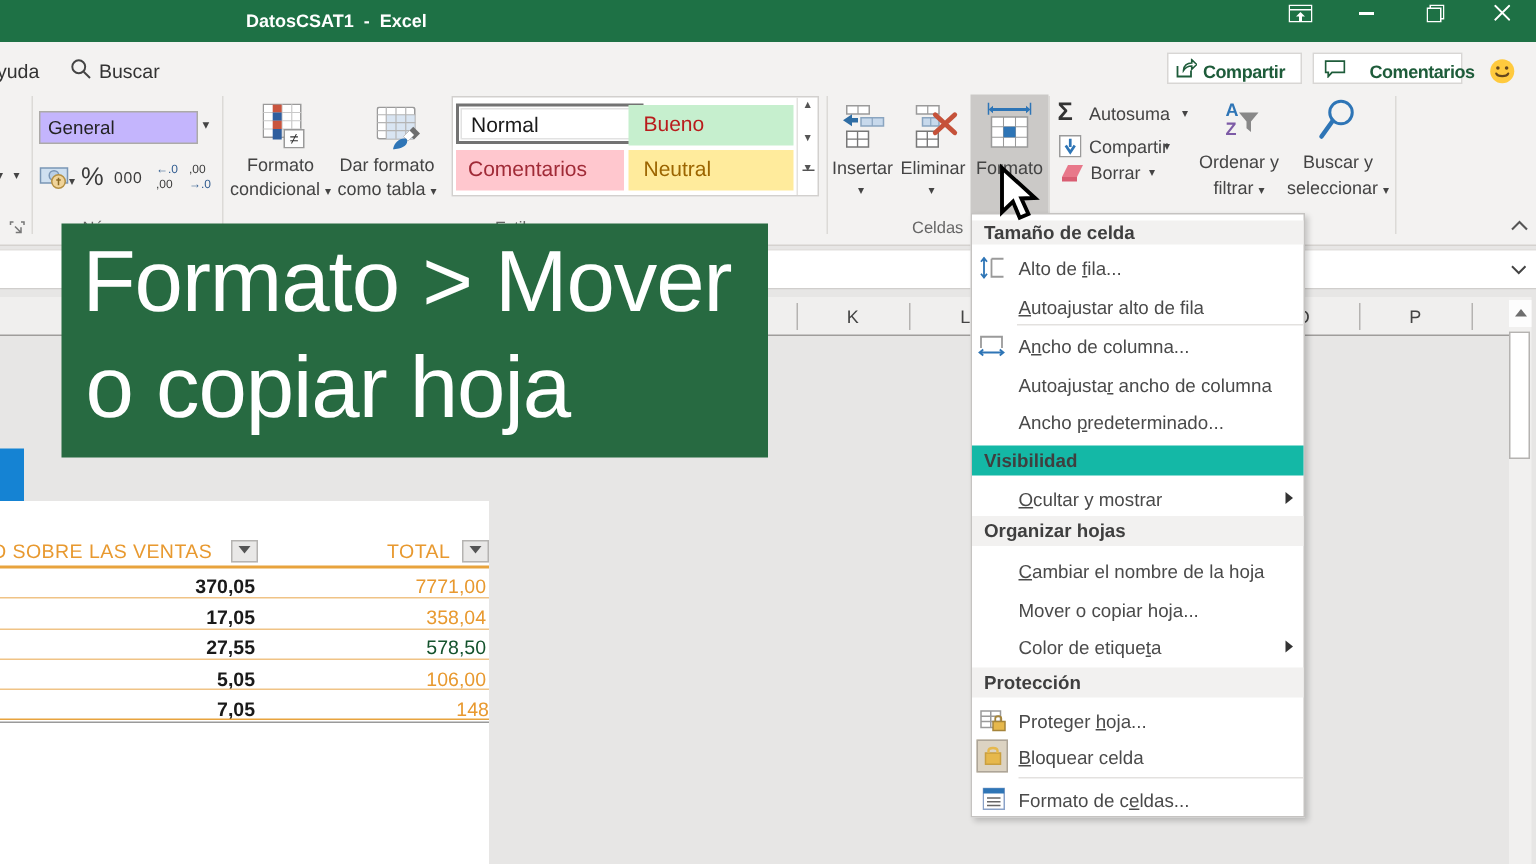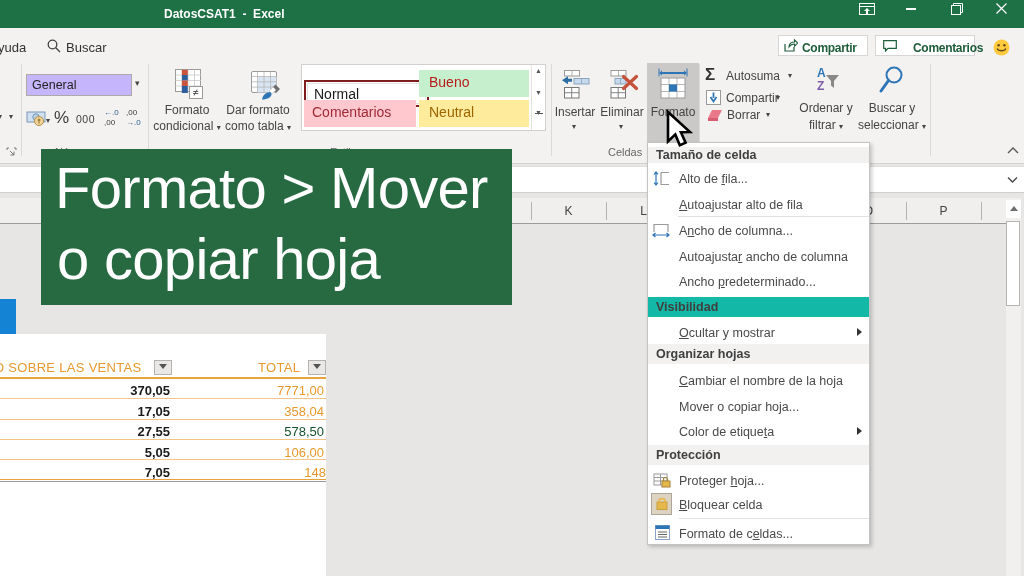--- a/index.html
+++ b/index.html
@@ -126,21 +126,21 @@
     <line x1="0.5" y1="10.8" x2="26" y2="10.8" stroke="#b5b5b5" stroke-width=".8"></line>
     <line x1="0.5" y1="16.1" x2="26" y2="16.1" stroke="#b5b5b5" stroke-width=".8"></line>
     <path d="M20.5 17.5 L24.5 13.5 L29 18 L25 22 Z" fill="#6e6e6e"></path>
     <path d="M18 20 L22 16 L25 19 L21 23 Z" fill="#fff" stroke="#bbb" stroke-width=".6"></path>
     <path d="M11 28.5 C12 23.5 16 20.5 20 21.5 C21.5 24 19.5 27 15 28 C13.5 28.4 12 28.5 11 28.5 Z" fill="#2e75b6"></path>
   </svg>
   <div class="abs" style="left:204px;top:41px;width:108px;text-align:center;font-size:12px;color:#444;">Dar formato</div>
   <div class="abs" style="left:204px;top:57px;width:108px;text-align:center;font-size:12px;color:#444;">como tabla <span style="font-size:8px;">▾</span></div>
 
   <div class="abs" style="left:301px;top:2px;width:245px;height:67px;background:#fff;border:1px solid #d2d0ce;">
-    <div class="abs" style="left:2px;top:15px;width:125px;height:27px;background:#fff;border:2px solid #7f1d1d;outline:1px solid #e2e2e2;outline-offset:-4px;">
+    <div class="abs" style="left:2px;top:4px;width:125px;height:27px;background:#fff;border:2px solid #737373;outline:1px solid #e2e2e2;outline-offset:-4px;">
       <div class="abs" style="left:8px;top:4px;font-size:14px;color:#1a1a1a;">Normal</div>
     </div>
     <div class="abs" style="left:117px;top:5px;width:110px;height:27px;background:#c6efce;">
       <div class="abs" style="left:10px;top:4px;font-size:14px;color:#b91c1c;">Bueno</div>
     </div>
     <div class="abs" style="left:2px;top:35px;width:112px;height:27px;background:#ffc7ce;">
       <div class="abs" style="left:8px;top:4px;font-size:14px;color:#a02b37;">Comentarios</div>
     </div>
     <div class="abs" style="left:117px;top:35px;width:110px;height:27px;background:#ffeb9c;">
       <div class="abs" style="left:10px;top:4px;font-size:14px;color:#9c6500;">Neutral</div>

